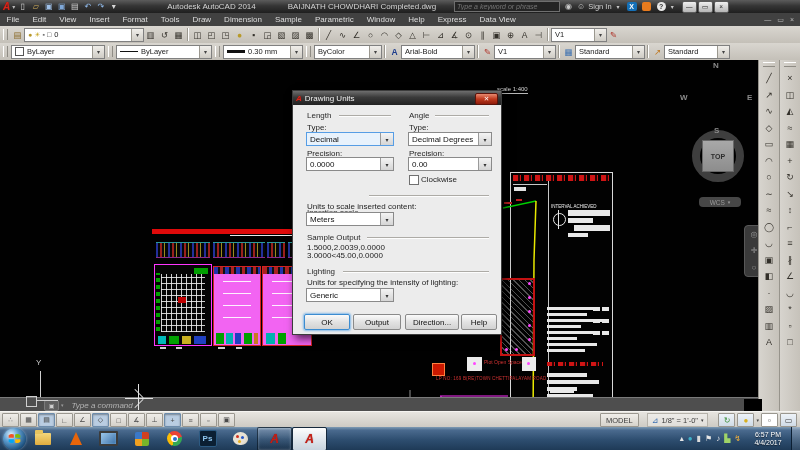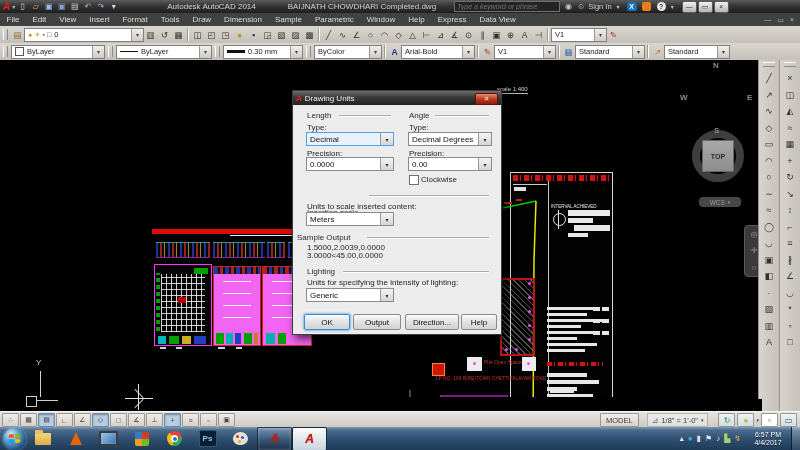--- a/index.html
+++ b/index.html
@@ -470,20 +470,25 @@
         <span class="ticon">≡</span>
         <span class="ticon">∦</span>
         <span class="ticon">∠</span>
         <span class="ticon">◡</span>
         <span class="ticon">*</span>
         <span class="ticon">▫</span>
         <span class="ticon">□</span>
       </div>
   </div>
 
+  <div class="a" id="cmdline">
+    <span class="cmdico">▣</span>
+    <span style="color:#9a9a9a;font-size:5px;margin-left:2px">▾</span>
+    <span class="cmdtxt">Type a command</span>
+  </div>
   <div class="a blackcorner"></div>
 
   <div class="a" id="statusbar">
     <div id="stat-strip">
         <span class="sbtn">∴</span>
         <span class="sbtn">▦</span>
         <span class="sbtn pressed">▤</span>
         <span class="sbtn">∟</span>
         <span class="sbtn">∠</span>
         <span class="sbtn pressed">◇</span>
@@ -603,21 +608,21 @@
     <span class="flabel" style="left:128px;top:84px">Clockwise</span>
 
     <span class="glabel" style="left:14px;top:117px">Insertion scale</span>
     <div class="etch" style="left:76px;top:104px;width:120px"></div>
     <span class="flabel" style="left:14px;top:111px">Units to scale inserted content:</span>
     <div class="dcombo" style="left:13px;top:121px;width:86px">
       <span class="cv">Meters</span>
         <span class="car">▾</span>
     </div>
 
-    <span class="glabel" style="left:4px;top:142px">Sample Output</span>
+    <span class="glabel" style="left:14px;top:142px">Sample Output</span>
     <div class="etch" style="left:74px;top:146px;width:122px"></div>
     <span class="samp" style="left:14px;top:152px">1.5000,2.0039,0.0000</span>
     <span class="samp" style="left:14px;top:160px">3.0000&lt;45.00,0.0000</span>
 
     <span class="glabel" style="left:14px;top:176px">Lighting</span>
     <div class="etch" style="left:50px;top:180px;width:146px"></div>
     <span class="flabel" style="left:14px;top:187px">Units for specifying the intensity of lighting:</span>
     <div class="dcombo" style="left:13px;top:197px;width:86px">
       <span class="cv">Generic</span>
         <span class="car">▾</span>

